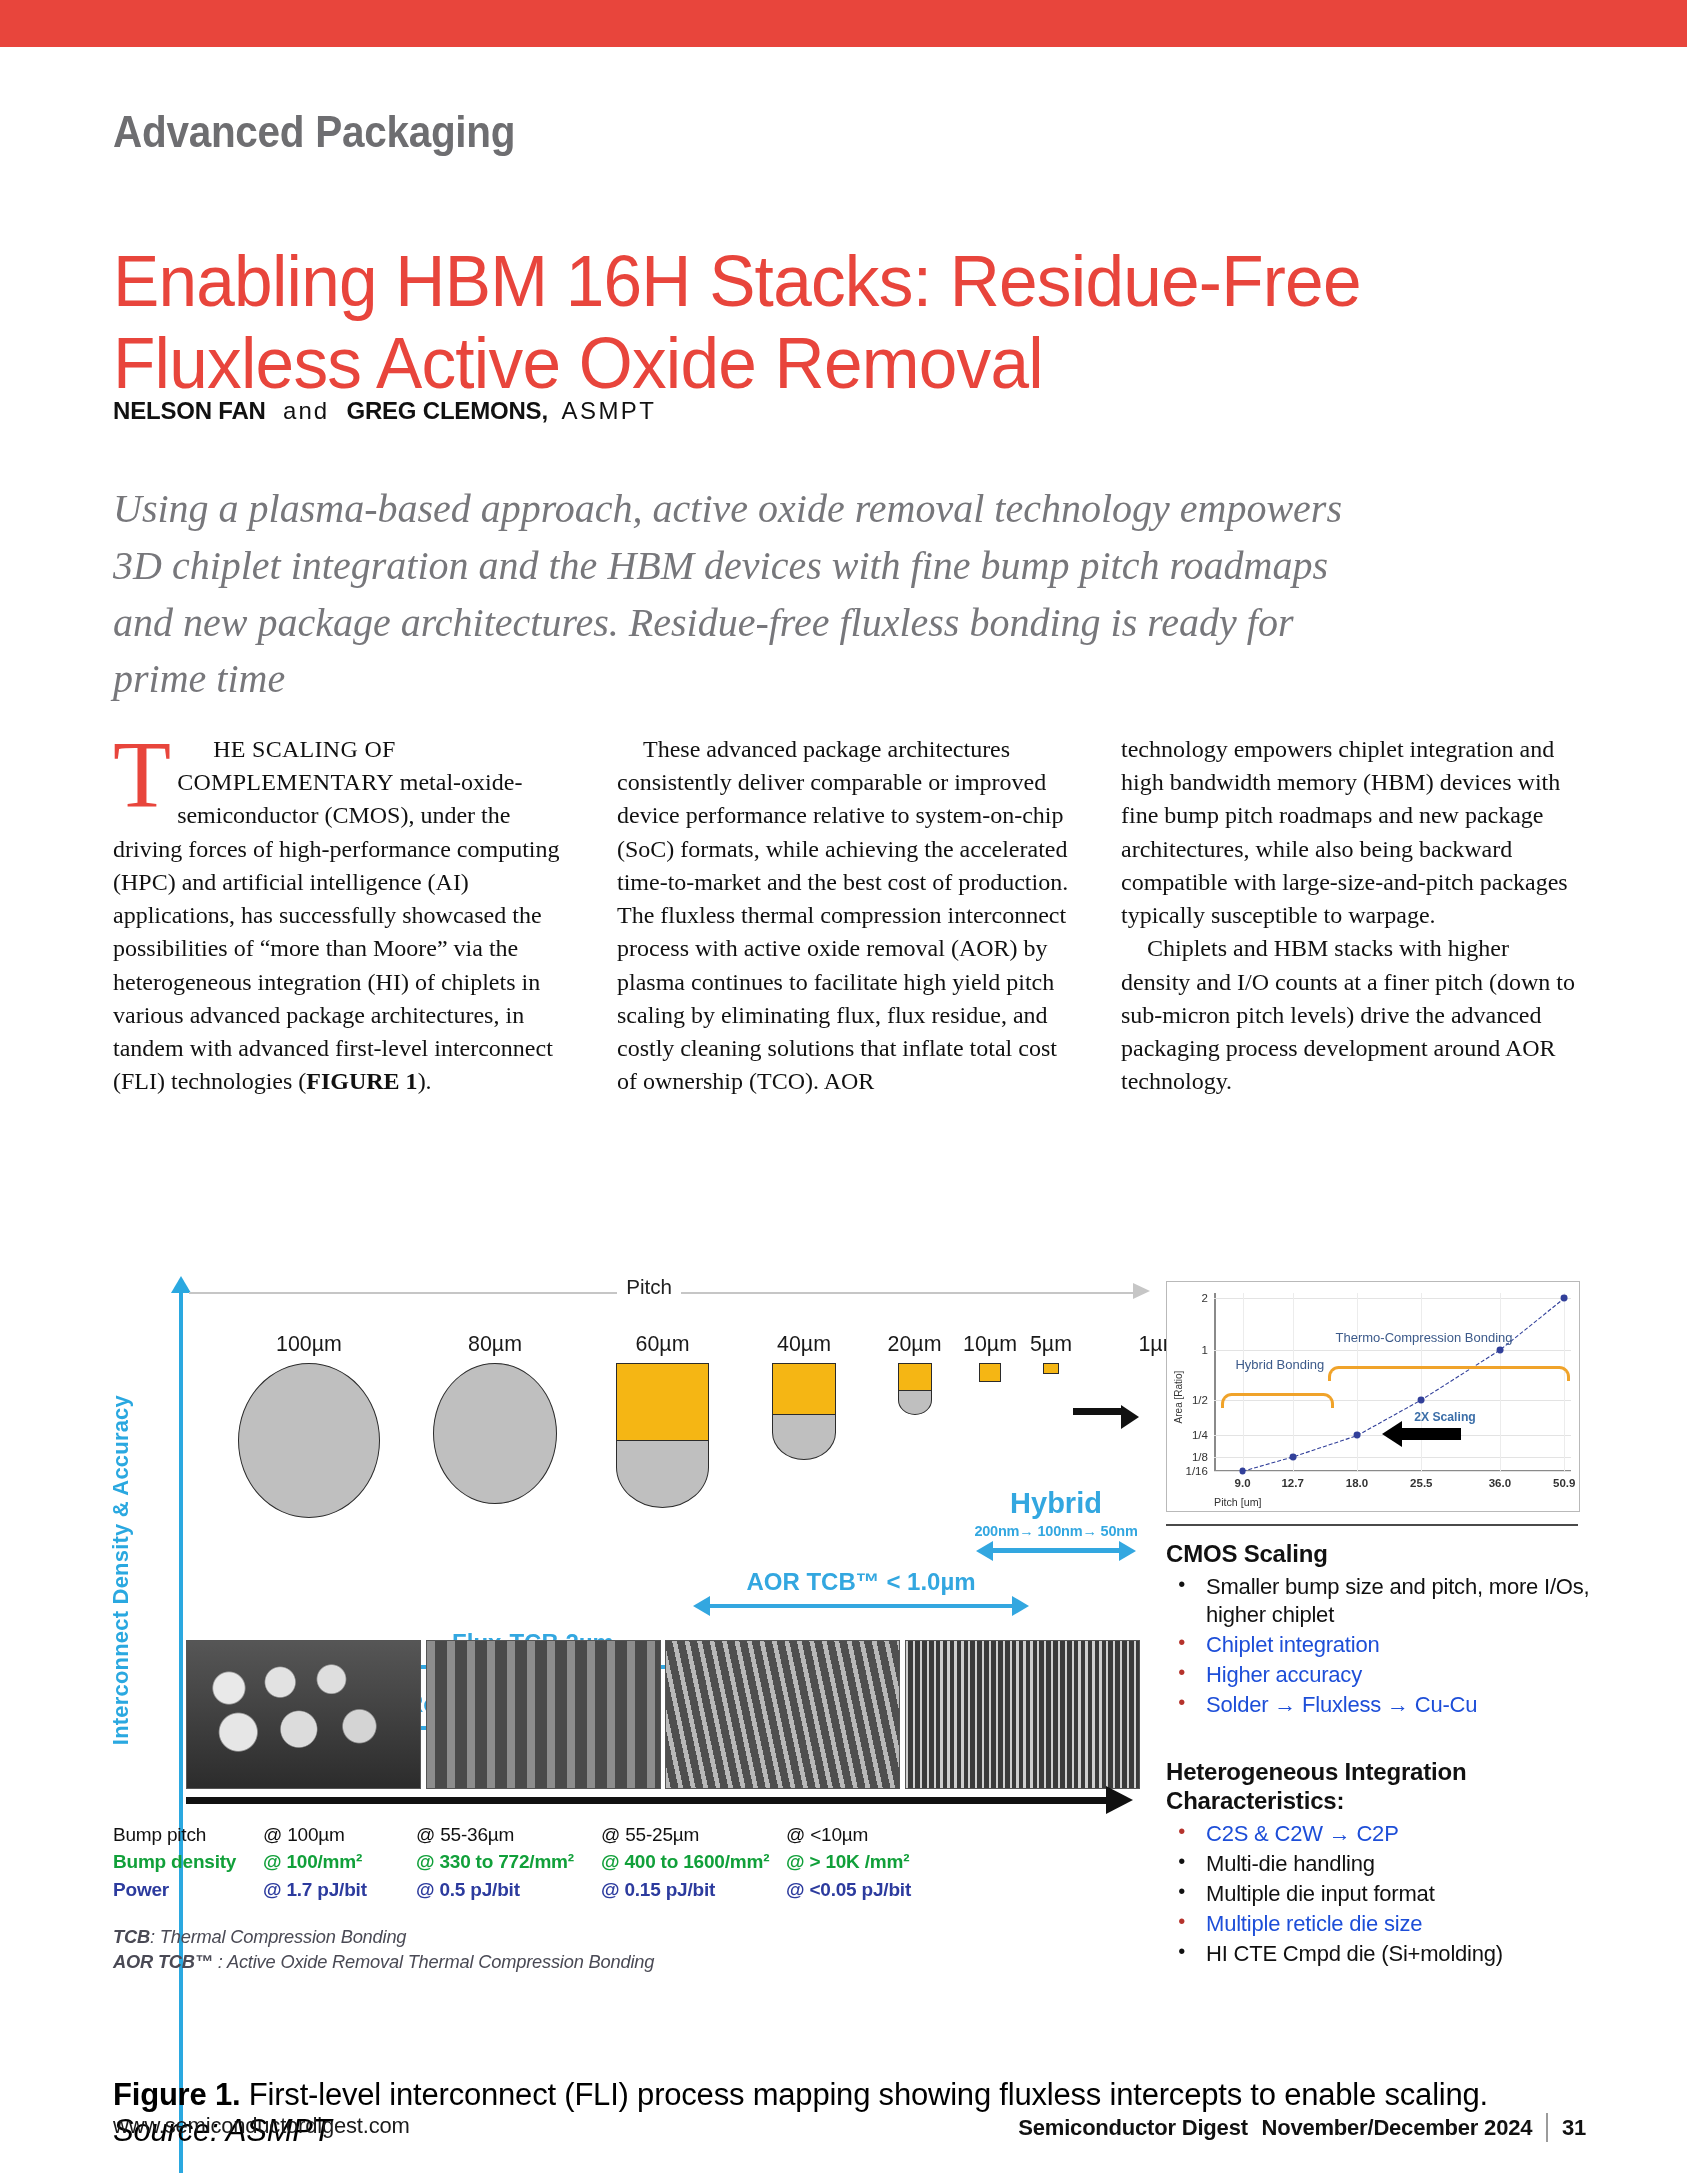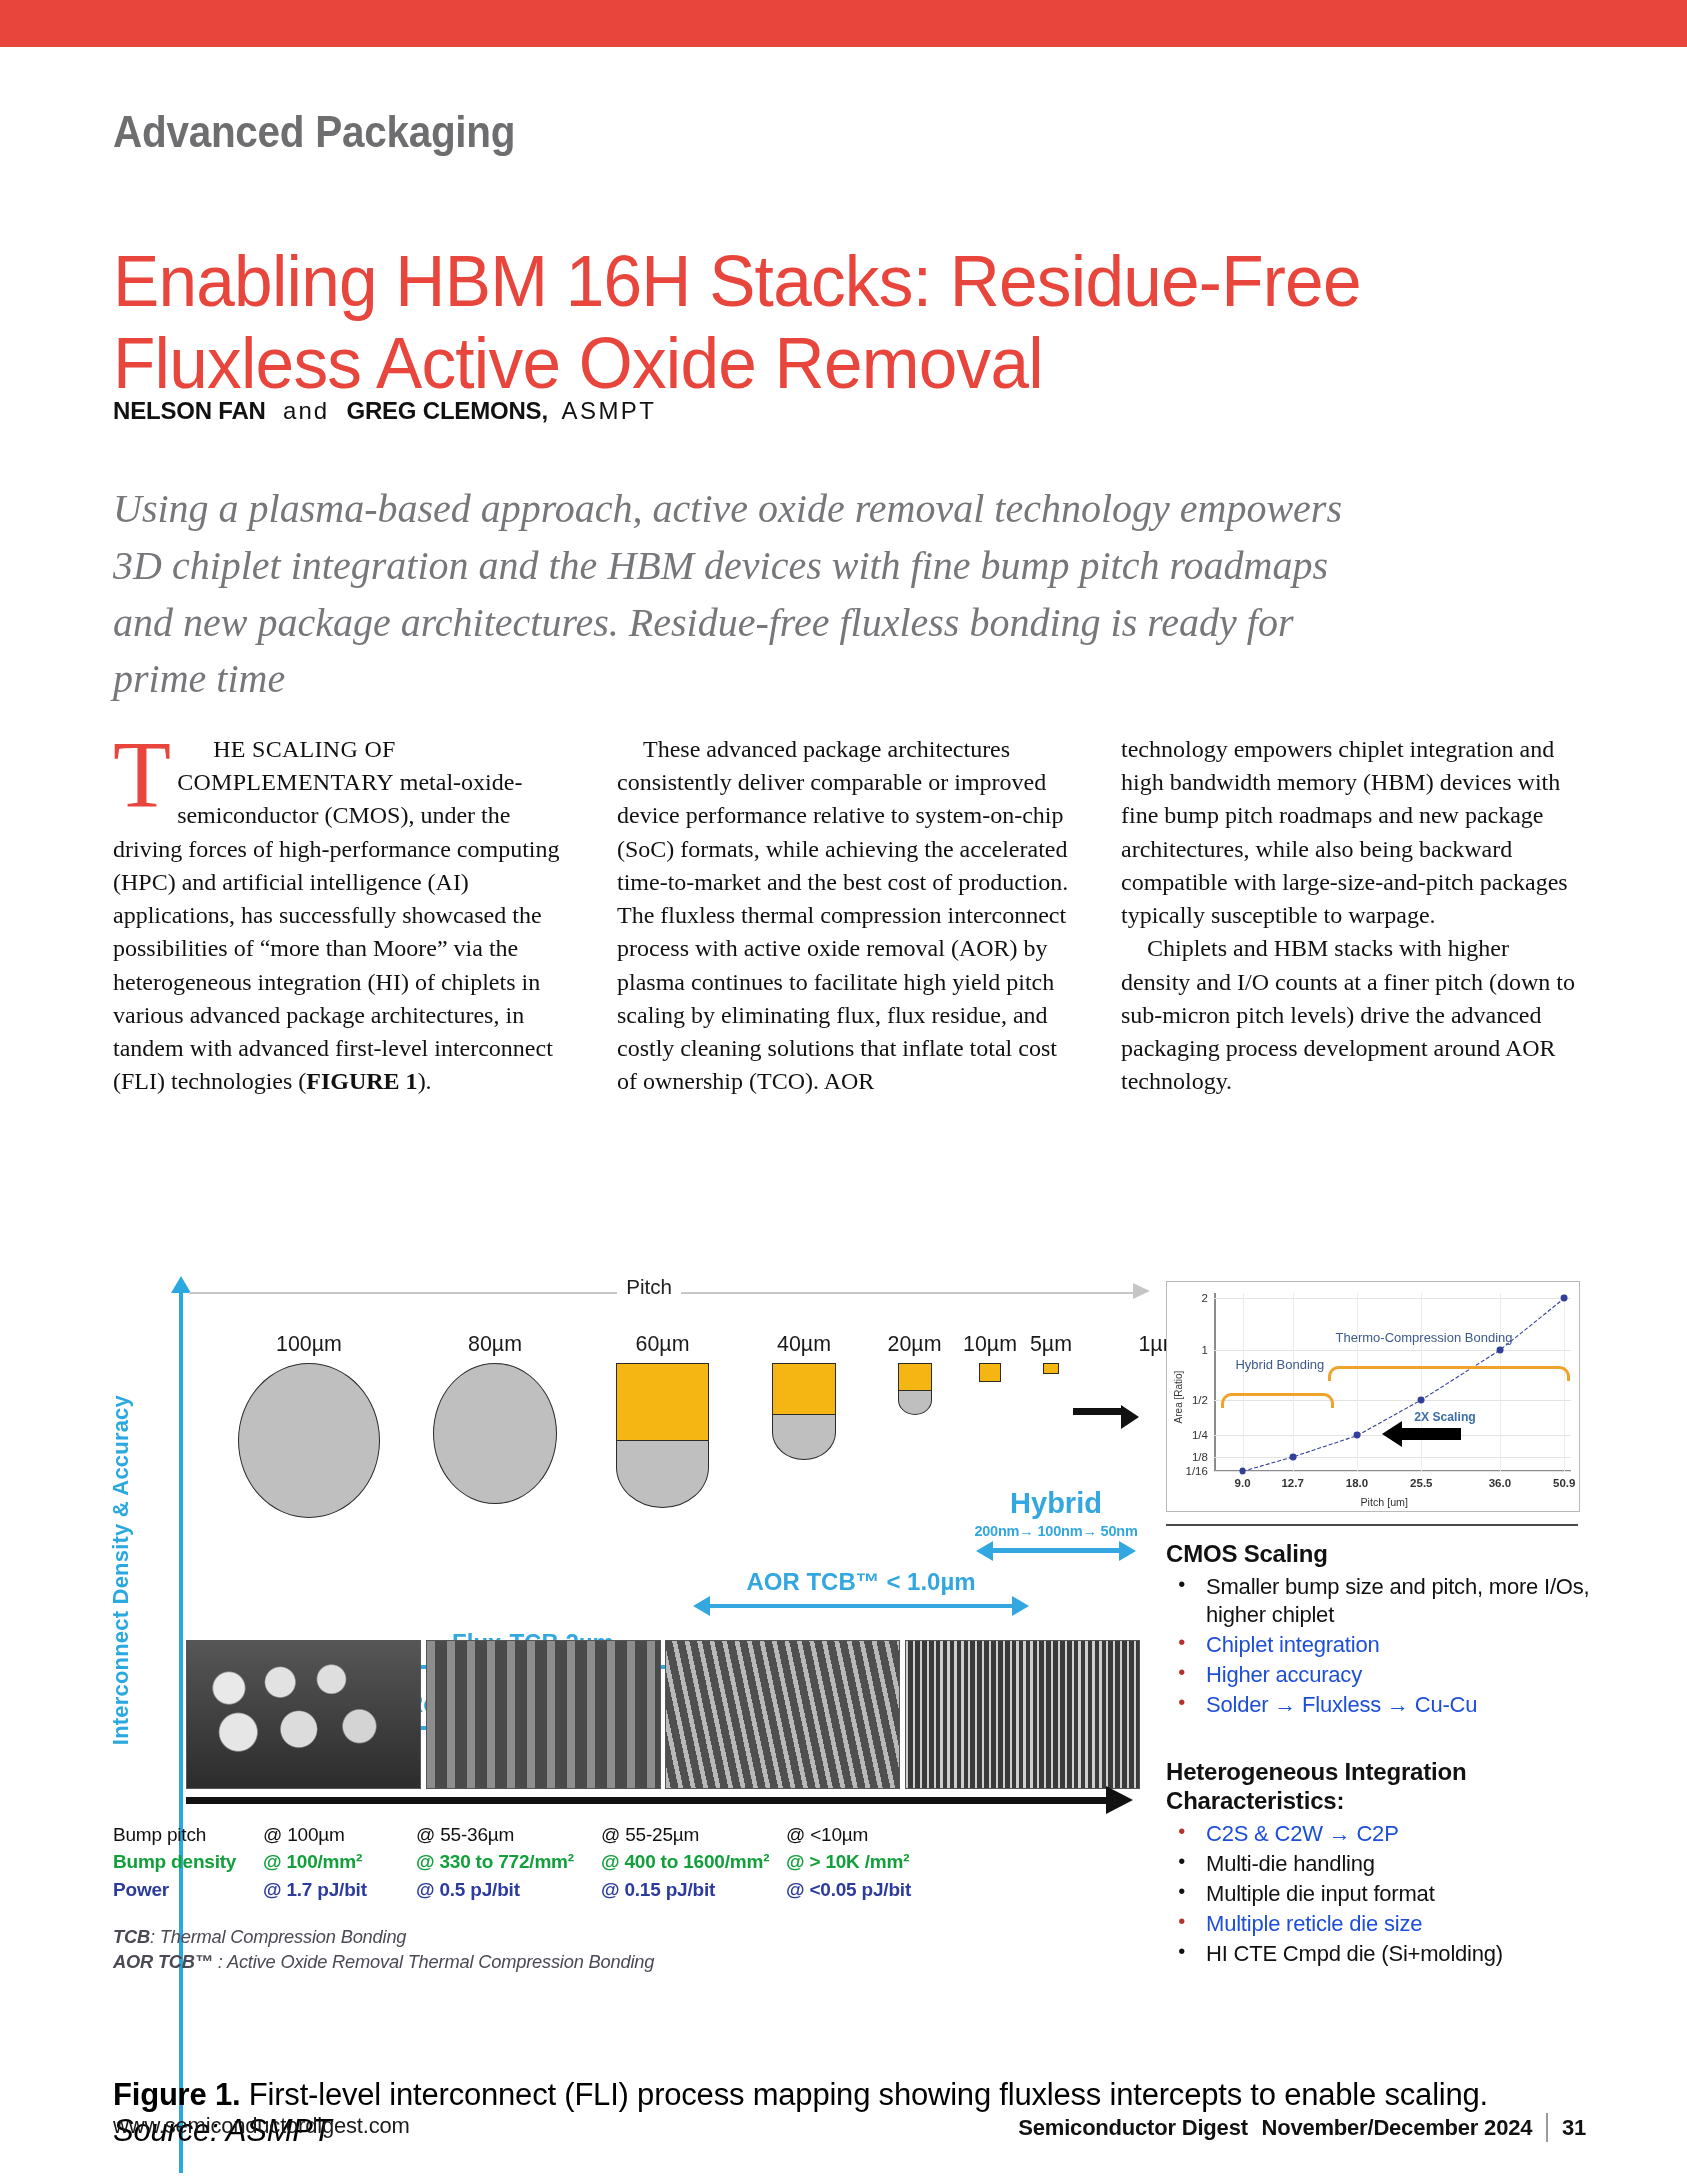--- a/index.html
+++ b/index.html
@@ -164,21 +164,21 @@
     border:0.8px solid #b9b9b9;background:#fff;}
   .plot{position:absolute;left:47px;top:10.7px;right:7.6px;bottom:40px;}
   .gridline{position:absolute;left:0;right:0;height:0.8px;background:#e3e3e3;}
   .vgrid{position:absolute;top:0;bottom:0;width:0.8px;background:#ececec;}
   .ytick{position:absolute;right:calc(100% + 6.1px);transform:translateY(-50%);
     font-size:11.5px;color:#333;white-space:nowrap;}
   .xtick{position:absolute;top:calc(100% + 6.1px);transform:translateX(-50%);
     font-size:11.5px;color:#333;font-weight:700;white-space:nowrap;}
   .axis-x{position:absolute;left:0;right:0;bottom:0;height:1.5px;background:#8a8a8a;}
   .axis-y{position:absolute;left:0;top:0;bottom:0;width:1.5px;background:#8a8a8a;}
-  .xlab{position:absolute;left:0;right:17px;bottom:-37px;text-align:center;font-size:10.7px;color:#333;}
+  .xlab{position:absolute;left:0;right:17px;bottom:-37px;font-size:10.7px;color:#333;}
   .ylab{position:absolute;left:6.1px;top:50%;transform:translateY(-50%) rotate(180deg);
     writing-mode:vertical-rl;font-size:10px;color:#333;}
   .dot{position:absolute;width:6.9px;height:6.9px;background:#32409a;border-radius:50%;
     transform:translate(-50%,-50%);}
   .brace{position:absolute;border:3.1px solid #f0a32a;border-bottom:none;
     border-top-left-radius:10.7px;border-top-right-radius:10.7px;}
   .ann{position:absolute;font-size:13px;color:#3c5a8a;white-space:nowrap;}
   .blackarrow{position:absolute;height:12.2px;background:#000;}
   .blackarrow:before{content:"";position:absolute;left:-18.3px;top:-6.9px;width:0;height:0;
     border-top:13px solid transparent;border-bottom:13px solid transparent;border-right:20px solid #000;}

